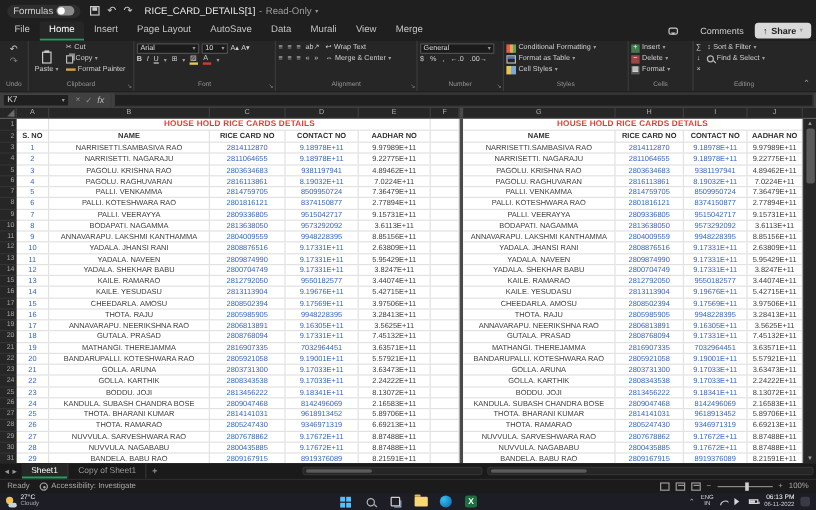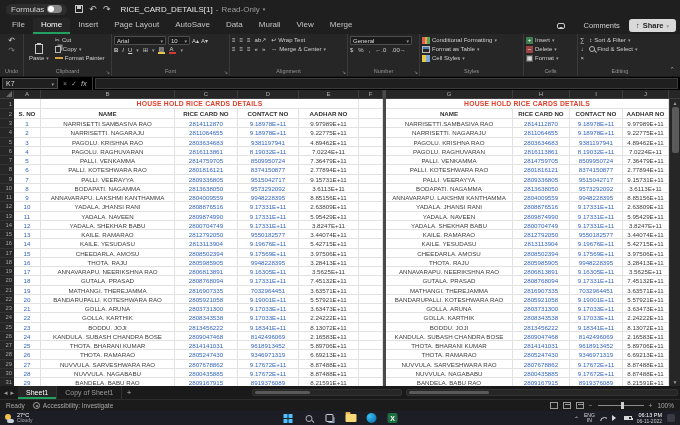--- a/index.html
+++ b/index.html
@@ -63,21 +63,21 @@
   .cf-ic { width:8px; height:7px; background:linear-gradient(90deg,#e25f4b 33%,#f0a64e 33%,#f0a64e 66%,#57a85c 66%); }
   .tbl-ic { width:8px; height:7px; border:1px solid #b9b9b9; background:
             linear-gradient(#4a7ebb,#4a7ebb) 0 0/8px 2px no-repeat; }
   .cs-ic { width:8px; height:7px; background:linear-gradient(90deg,#e8c84a 50%,#7aa8d8 50%); }
   .ins-ic { width:7px; height:7px; background:#3f7d4f; color:#fff; font-size:6px; line-height:7px; text-align:center; }
   .del-ic { width:7px; height:7px; background:#9c4545; color:#fff; font-size:6px; line-height:7px; text-align:center; }
   .fm-ic  { width:7px; height:7px; background:#5a5a5a; color:#fff; font-size:6px; line-height:7px; text-align:center; }
   .chev-collapse { position:absolute; right:5px; bottom:2px; color:#9a9a9a; font-size:7px; }
 
   
-  .fbar { height:14px; background:#000000; border-top:1px solid #1a1a1a; display:flex; align-items:stretch; flex:none; }
+  .fbar { height:14px; background:#404040; border-top:1px solid #1a1a1a; display:flex; align-items:stretch; flex:none; }
   .namebox { width:56px; border:1px solid #4d4d4d; background:#1f1f1f; color:#ddd; font-size:7px;
              display:flex; align-items:center; padding:0 3px; justify-content:space-between; margin:1px 0 1px 2px; }
   .fxzone { display:flex; align-items:center; gap:4px; padding:0 5px; color:#bdbdbd; border-right:1px solid #3a3a3a; }
   .fx { font-style:italic; font-size:7.5px; }
   .finput { flex:1; background:#1f1f1f; border:1px solid #3a3a3a; margin:1px 2px; }
 
   
   .chead { height:9px; display:flex; flex:none; background:#262626; border-bottom:1px solid #3d3d3d; }
   .corner { width:14px; flex:none; border-right:1px solid #3d3d3d; position:relative; }
   .corner::after { content:''; position:absolute; right:1px; bottom:1px; border:3px solid transparent; border-right-color:#6a6a6a; border-bottom-color:#6a6a6a; }

